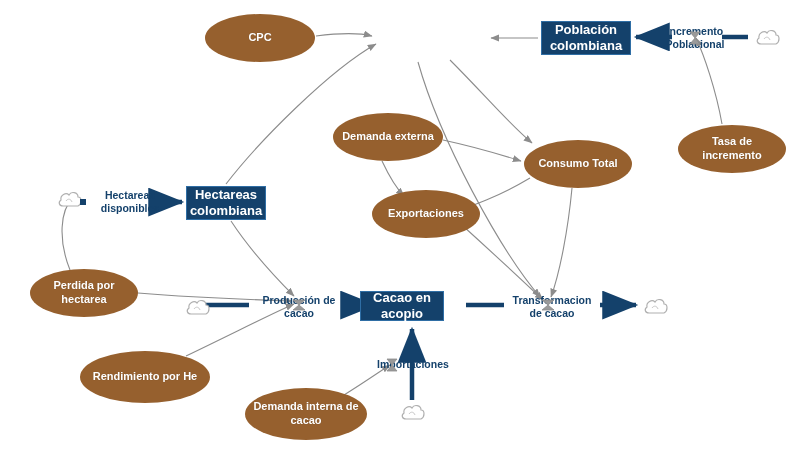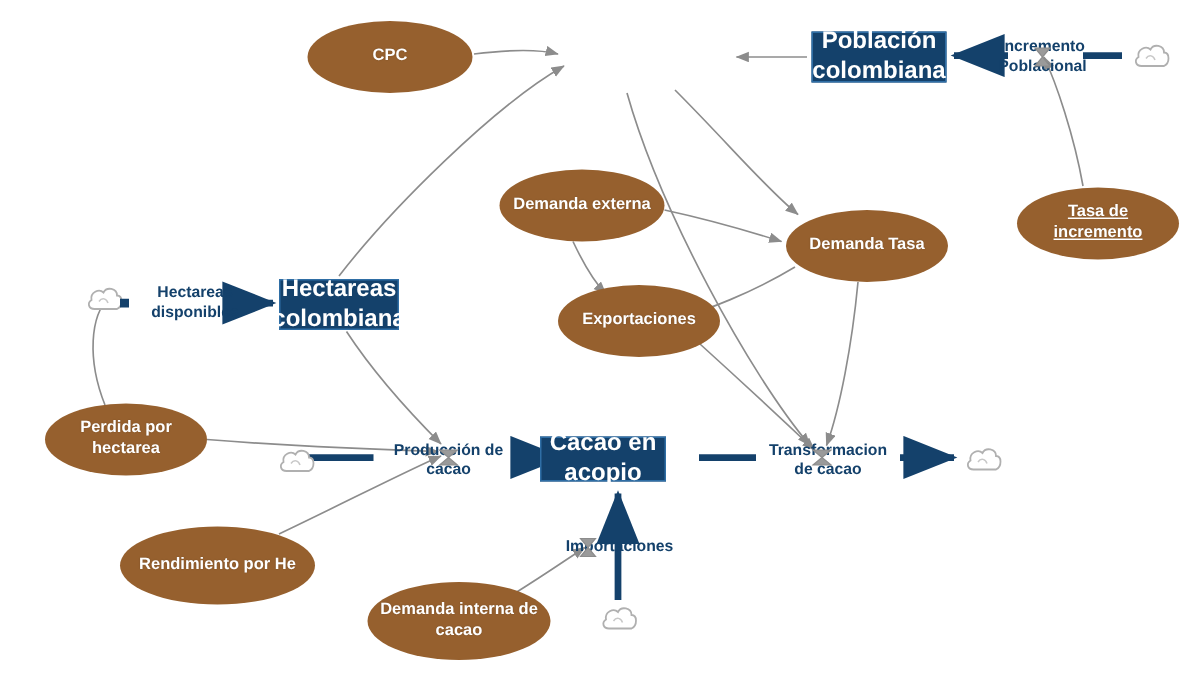--- a/index.html
+++ b/index.html
@@ -40,21 +40,21 @@
     font-weight: bold;
     font-size: 11px;
     line-height: 1.25;
     text-shadow: 0 0 1px rgba(0,0,0,0.25);
   }
   .stock {
     background: #14416b;
     border: 1.5px solid #2f6ea5;
     color: #ffffff;
     font-weight: bold;
-    font-size: 16px;
+    font-size: 13px;
     line-height: 1.25;
   }
   .flowlabel {
     color: #14416b;
     font-weight: bold;
     font-size: 10.5px;
     line-height: 1.2;
     background: transparent;
   }
   .cloud {
@@ -117,30 +117,30 @@
       <line x1="672" y1="37" x2="636" y2="37"></line>
       <line x1="412" y1="352" x2="412" y2="329"></line>
     </g>
   </svg>
 
   <div class="node ellipse" style="left:205px;top:14px;width:110px;height:48px;">
     <span class="node-text">CPC</span>
   </div>
 
 
-  <div class="node ellipse" style="left:678px;top:125px;width:108px;height:48px;text-decoration:underline;">
+  <div class="node ellipse" style="left:678px;top:125px;width:108px;height:48px;">
     <span class="node-text">Tasa de incremento</span>
   </div>
 
   <div class="node ellipse" style="left:333px;top:113px;width:110px;height:48px;">
     <span class="node-text">Demanda externa</span>
   </div>
 
   <div class="node ellipse" style="left:524px;top:140px;width:108px;height:48px;">
-    <span class="node-text">Demanda Tasa</span>
+    <span class="node-text">Consumo Total</span>
   </div>
 
   <div class="node ellipse" style="left:372px;top:190px;width:108px;height:48px;">
     <span class="node-text">Exportaciones</span>
   </div>
 
   <div class="node ellipse" style="left:30px;top:269px;width:108px;height:48px;">
     <span class="node-text">Perdida por hectarea</span>
   </div>
 

